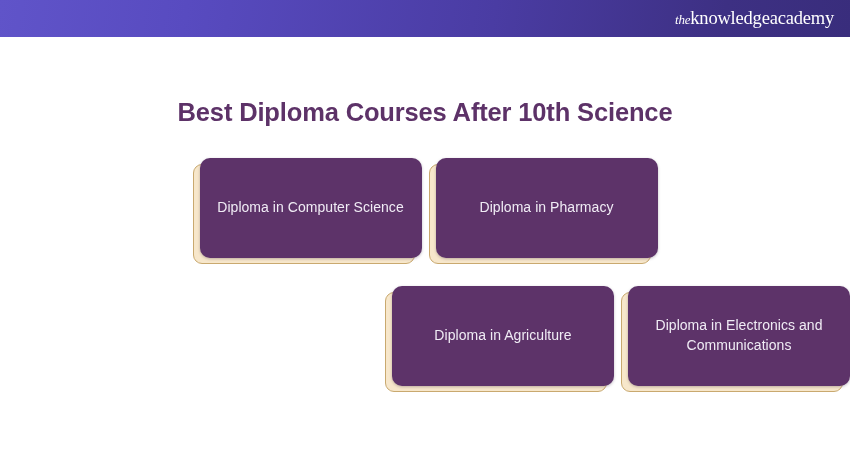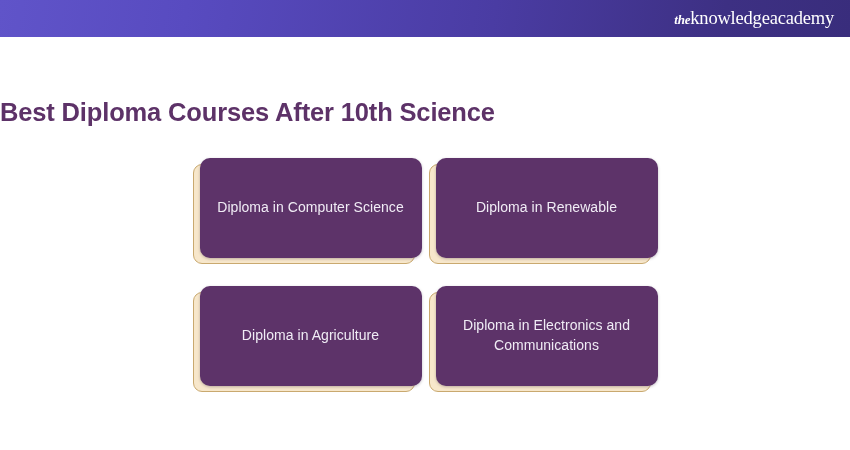--- a/index.html
+++ b/index.html
@@ -31,35 +31,35 @@
   }
   .logo {
     color: #ffffff;
     font-family: "Liberation Serif", serif;
     white-space: nowrap;
     letter-spacing: -0.2px;
     line-height: 1;
   }
   .logo-the {
     font-style: italic;
-    font-weight: 700;
+    font-weight: 400;
     font-size: 13px;
   }
   .logo-main {
     font-weight: 400;
     font-size: 18.5px;
   }
 
   
   .title {
     position: absolute;
     top: 80px;
     left: 0;
     width: 850px;
-    text-align: left;
+    text-align: center;
     color: #5d3268;
     font-size: 25.5px;
     font-weight: 700;
     letter-spacing: -0.15px;
     line-height: 1.2;
   }
 
   
   .rows {
     position: absolute;
@@ -67,20 +67,21 @@
     left: 0;
     width: 850px;
   }
   .row {
     display: flex;
     justify-content: center;
     gap: 7px;
   }
   .row + .row {
     margin-top: 22px;
+    justify-content: flex-end;
   }
 
   .card-wrap {
     position: relative;
     width: 229px;
     height: 106px;
   }
   
   .card-back {
     position: absolute;
@@ -133,21 +134,21 @@
   <div class="row">
     <div class="card-wrap">
       <div class="card-back"></div>
       <div class="card-face">
         <span class="card-label">Diploma in Computer Science</span>
       </div>
     </div>
     <div class="card-wrap">
       <div class="card-back"></div>
       <div class="card-face">
-        <span class="card-label">Diploma in Renewable</span>
+        <span class="card-label">Diploma in Pharmacy</span>
       </div>
     </div>
   </div>
 
   <div class="row">
     <div class="card-wrap">
       <div class="card-back"></div>
       <div class="card-face">
         <span class="card-label">Diploma in Agriculture</span>
       </div>

